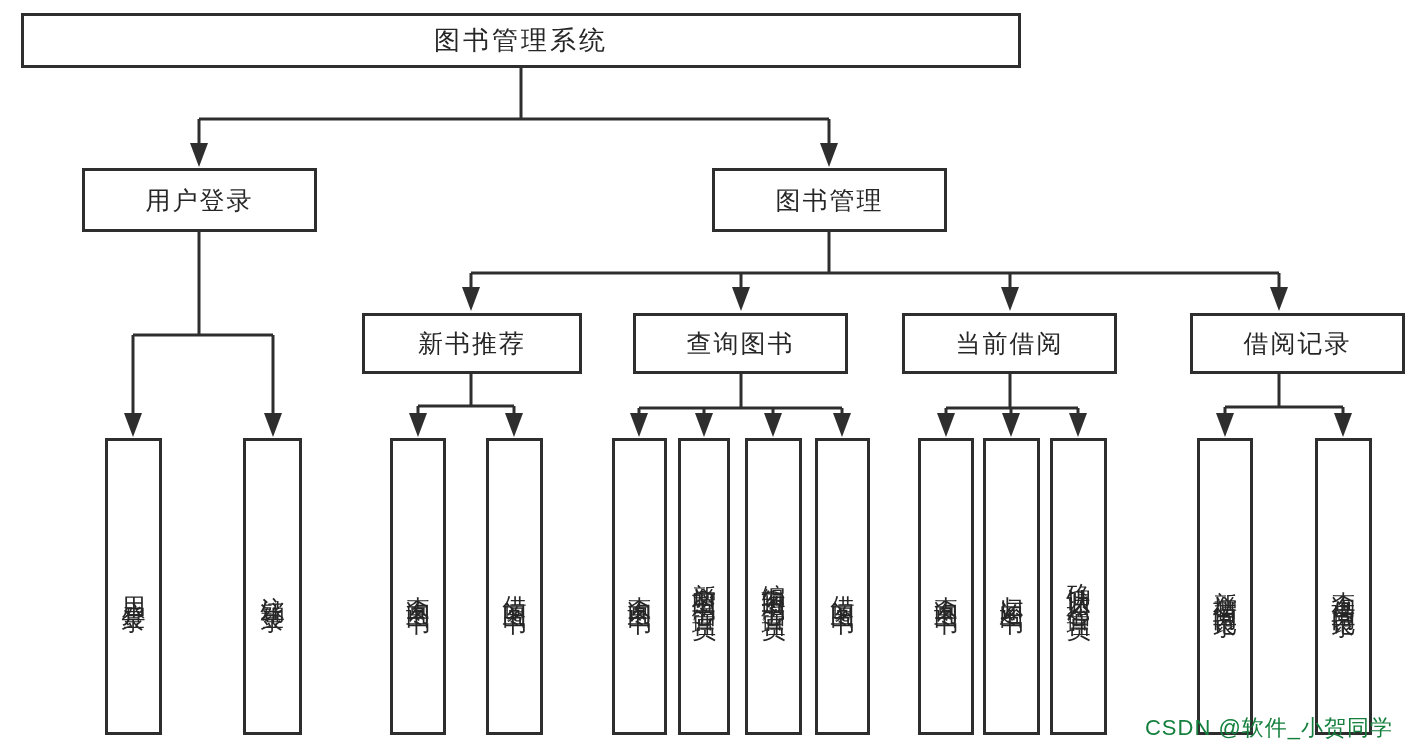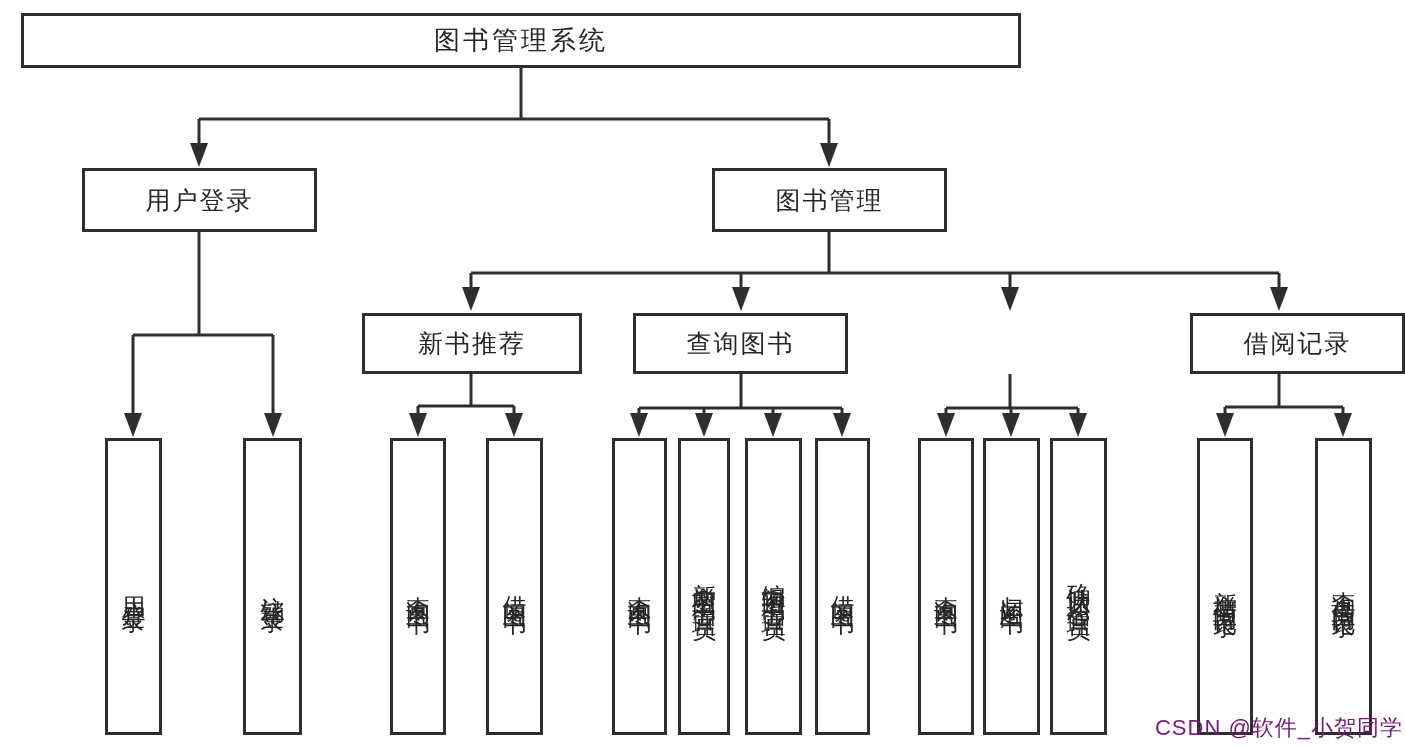--- a/index.html
+++ b/index.html
@@ -26,23 +26,23 @@
   .node.leaf{font-size:24px;}
   .vtext{
     writing-mode:vertical-rl;
     text-orientation:mixed;
     letter-spacing:5px;
     line-height:1;
     white-space:nowrap;
   }
   .watermark{
     position:absolute;
-    right:2px;bottom:4px;
+    right:12px;bottom:4px;
     font-size:22px;
-    color:#701a75;
+    color:#15803d;
     letter-spacing:1px;
     z-index:5;
     pointer-events:none;
   }
 </style>
 </head>
 <body>
 
 <div class="canvas">
 
@@ -91,20 +91,23 @@
   <div class="node h" style="left:362px;top:313px;width:220px;height:61px;">
     <span>新书推荐</span>
   </div>
 
   <div class="node h" style="left:712px;top:168px;width:235px;height:64px;">
     <span>图书管理</span>
   </div>
   <div class="node h" style="left:633px;top:313px;width:215px;height:61px;">
     <span>查询图书</span>
   </div>
+  <div class="node h" style="left:902px;top:313px;width:215px;height:61px;">
+    <span>当前借阅</span>
+  </div>
   <div class="node h" style="left:1171px;top:313px;width:215px;height:61px;margin-left:19px;">
     <span>借阅记录</span>
   </div>
 
   <div class="node leaf" style="left:105px;top:438px;width:57px;height:297px;">
     <span class="vtext">用户登录</span>
   </div>
   <div class="node leaf" style="left:243px;top:438px;width:59px;height:297px;">
     <span class="vtext">注销登录</span>
   </div>

